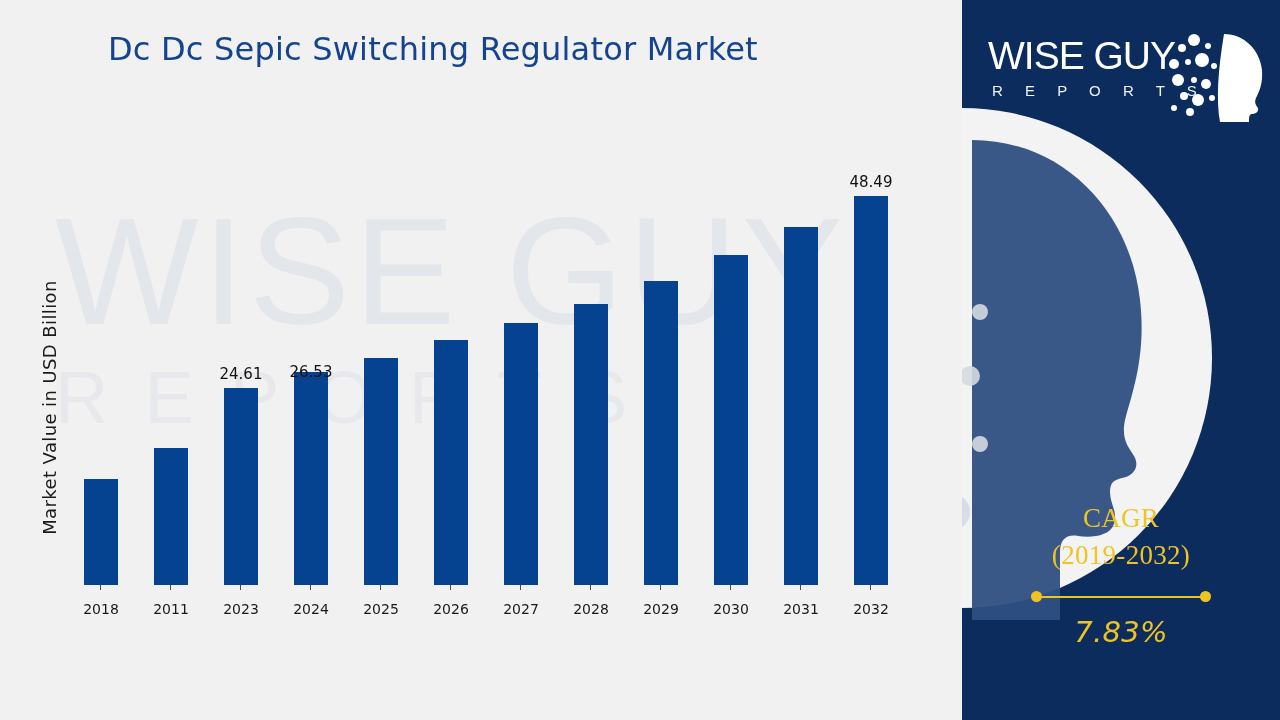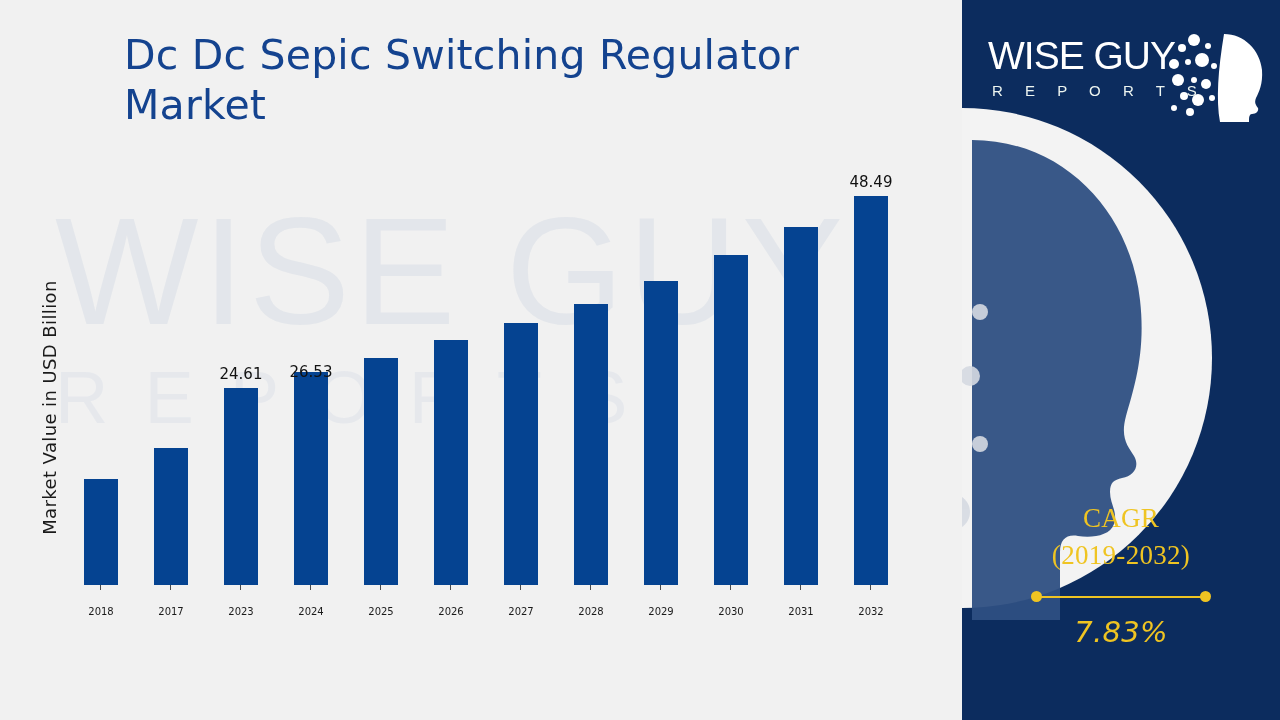--- a/index.html
+++ b/index.html
@@ -56,25 +56,25 @@
     color: #e4e7ec;
     opacity: .8;
     line-height: 1;
     margin-top: 14px;
     white-space: nowrap;
   }
 
   
   #chart-title {
     position: absolute;
-    left: 124px;
+    left: 108px;
     top: 30px;
     width: 760px;
     font-family: "DejaVu Sans", sans-serif;
-    font-size: 41px;
+    font-size: 32px;
     font-weight: 400;
     line-height: 1.22;
     color: #14438f;
     letter-spacing: .2px;
   }
 
   
   #y-axis-label {
     position: absolute;
     left: -121px;
@@ -127,21 +127,21 @@
     height: 5px;
     background: #4a4a4a;
   }
   .x-label {
     position: absolute;
     bottom: -32px;
     left: 0;
     width: 70px;
     text-align: center;
     font-family: "DejaVu Sans", sans-serif;
-    font-size: 10px;
+    font-size: 14px;
     color: #1a1a1a;
   }
 
   
   #brand-panel {
     position: absolute;
     left: 962px;
     top: 0;
     width: 318px;
     height: 720px;
@@ -277,21 +277,21 @@
 
     <div id="plot">
         <div class="bar-slot" style="left: 0px;">
           <div class="bar" style="height: 106px; background: rgb(5, 67, 145);"></div>
           <span class="tick"></span>
           <div class="x-label">2018</div>
         </div>
         <div class="bar-slot" style="left: 70px;">
           <div class="bar" style="height: 137px; background: rgb(5, 67, 145);"></div>
           <span class="tick"></span>
-          <div class="x-label">2017</div>
+          <div class="x-label">2011</div>
         </div>
         <div class="bar-slot" style="left: 140px;">
           <div class="bar" style="height: 197px; background: rgb(5, 67, 145);"></div>
           <span class="tick"></span>
           <div class="bar-value" style="bottom: 202px;">24.61</div>
           <div class="x-label">2023</div>
         </div>
         <div class="bar-slot" style="left: 210px;">
           <div class="bar" style="height: 213px; background: rgb(5, 67, 145);"></div>
           <span class="tick"></span>

